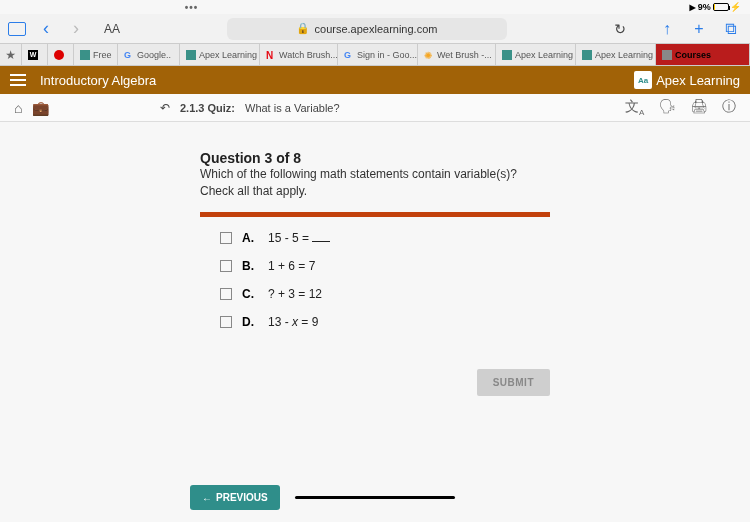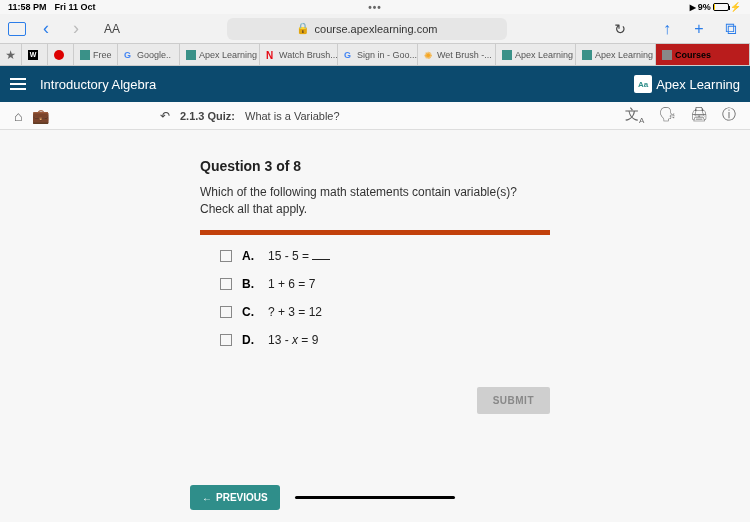--- a/index.html
+++ b/index.html
@@ -32,62 +32,58 @@
   .tab-icon { width: 10px; height: 10px; display: inline-block; flex-shrink: 0; }
   .tab-icon.w { background: #000; color: #fff; font-size: 7px; text-align: center; line-height: 10px; font-weight: bold; }
   .tab-icon.red { background: #d00; border-radius: 50%; }
   .tab-icon.g { font-weight: bold; }
   .tab-icon.n { color: #e50914; font-weight: bold; font-size: 10px; }
   .tab-icon.sun { color: #f5a623; font-size: 10px; }
   .tab-icon.apex { background: #3a9188; }
   .tab-icon.gray { background: #888; }
 
   
-  .app-header { height: 36px; background: #0c4a6e; color: #fff; display: flex; align-items: center; padding: 0 10px; font-size: 13px; }
+  .app-header { height: 28px; background: #a16207; color: #fff; display: flex; align-items: center; padding: 0 10px; font-size: 13px; }
   .hamburger { width: 16px; height: 12px; display: flex; flex-direction: column; justify-content: space-between; margin-right: 14px; cursor: pointer; }
   .hamburger span { height: 2px; background: #fff; }
   .app-title { flex: 1; font-weight: 400; }
   .brand { font-size: 13px; display: flex; align-items: center; gap: 4px; }
   .brand-badge { width: 18px; height: 18px; background: #fff; color: #2f8e8a; font-size: 8px; font-weight: bold; display: flex; align-items: center; justify-content: center; border-radius: 2px; }
 
   
   .sub-header { height: 28px; background: #fafafa; border-bottom: 1px solid #ddd; display: flex; align-items: center; padding: 0 14px; gap: 10px; font-size: 11px; color: #444; }
   .sub-icon { font-size: 14px; color: #555; cursor: pointer; }
   .up-arrow { font-size: 12px; margin-left: 100px; }
   .quiz-label { font-weight: bold; }
   .sub-right { margin-left: auto; display: flex; gap: 14px; font-size: 14px; color: #666; }
 
   
   .content { padding: 28px 0 0 0; display: flex; justify-content: center; }
   .question-box { width: 350px; }
-  .q-title { font-size: 14px; font-weight: bold; color: #222; margin-bottom: 10px; }
+  .q-title { font-size: 14px; font-weight: bold; color: #222; }
   .q-text { font-size: 12px; color: #333; line-height: 1.4; padding-bottom: 12px; border-bottom: 5px solid #c2410c; margin-bottom: 14px; }
   .options { padding-left: 20px; }
   .option { display: flex; align-items: center; gap: 10px; margin-bottom: 14px; font-size: 12px; }
   .checkbox { width: 12px; height: 12px; border: 1.5px solid #888; flex-shrink: 0; cursor: pointer; }
   .opt-letter { font-weight: bold; width: 16px; }
   .opt-text { color: #222; }
   .opt-text .blank { display: inline-block; width: 18px; border-bottom: 1px solid #222; vertical-align: baseline; }
   .opt-text em { font-style: italic; }
   .submit-row { text-align: right; margin-top: 40px; text-decoration: underline; }
   .submit-btn { background: #cfcfcf; color: #888; border: none; padding: 8px 16px; font-size: 10px; font-weight: 600; letter-spacing: 0.5px; border-radius: 2px; }
 
   
   .footer { position: absolute; bottom: 12px; left: 0; right: 0; padding: 0 14px 0 190px; display: flex; align-items: center; }
   .prev-btn { background: #2f8e8a; color: #fff; border: none; padding: 7px 12px; font-size: 10px; font-weight: 600; border-radius: 3px; display: flex; align-items: center; gap: 4px; cursor: pointer; }
   .home-indicator { position: absolute; left: 50%; transform: translateX(-50%); width: 160px; height: 3px; background: #000; border-radius: 2px; }
 </style>
 </head>
 <body>
 
 <div class="status-bar">
-  <div class="status-left">
-    <span>11:58 PM</span>
-    <span>Fri 11 Oct</span>
-  </div>
   <div class="status-center">•••</div>
   <div class="status-right">
     <span style="font-size:8px">▶</span>
     <span>9%</span>
     <span class="battery-icon">
         <span class="battery-fill"></span>
       </span>
     <span style="font-size:9px">⚡</span>
   </div>
 </div>

